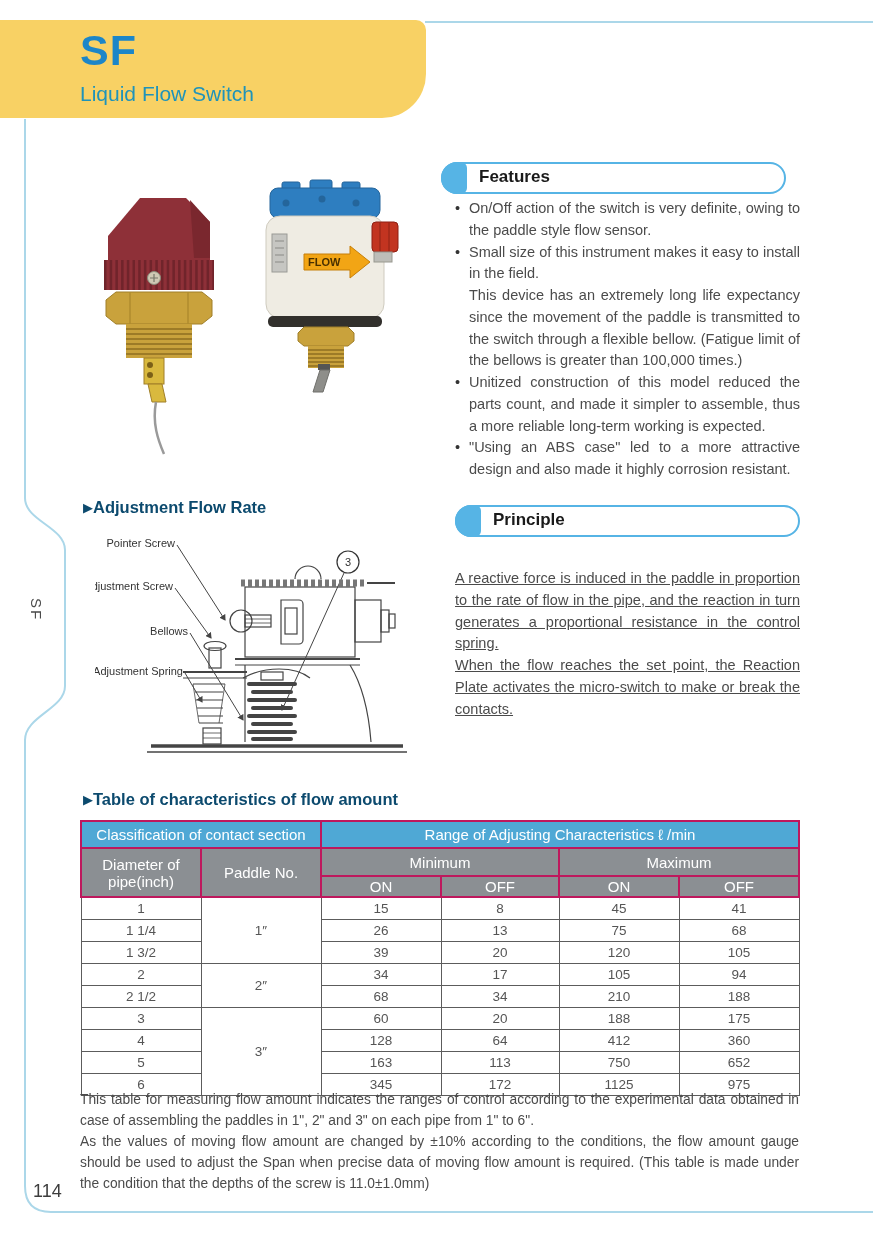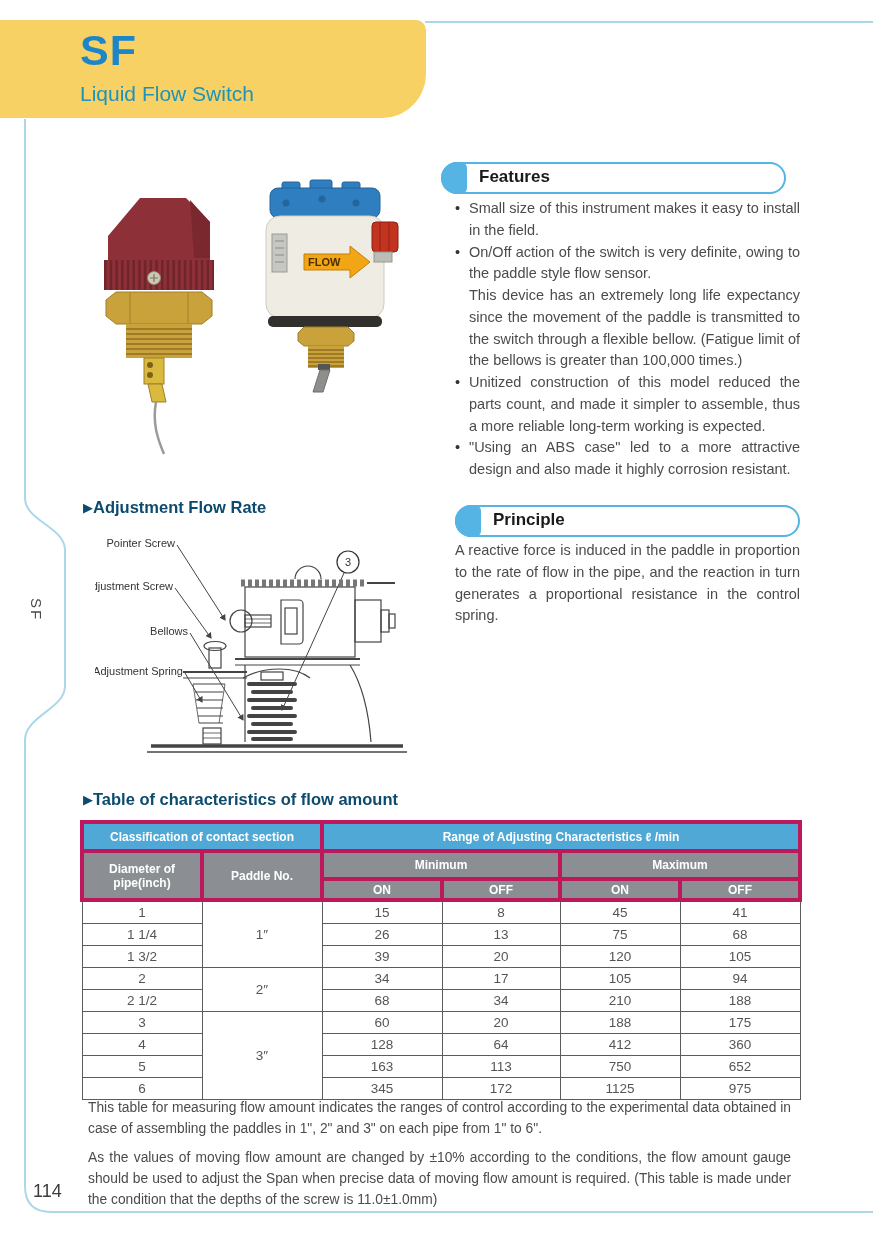--- a/index.html
+++ b/index.html
@@ -27,37 +27,37 @@
     border-radius:16px;background:#fff;}
   .pill::before{content:"";position:absolute;left:-2px;top:-2px;bottom:-2px;width:26px;
     background:var(--c-pill,#56B4E5);border-radius:16px 6px 6px 16px;}
   .pill .pill-title{position:absolute;left:36px;top:3px;font-size:17px;font-weight:bold;color:#1a1a1a;}
 
   
   .features-list{position:absolute;left:455px;top:198px;width:345px;margin:0;padding:0;list-style:none;}
   .features-list li{position:relative;padding-left:14px;font-size:14.5px;line-height:1.5;
     text-align:justify;color:#4b4b4b;}
   .features-list li.b::before{content:"•";position:absolute;left:0;top:0;color:#333;}
-  .principle-text{position:absolute;left:455px;top:540px;width:345px;}
+  .principle-text{position:absolute;left:455px;top:568px;width:345px;text-decoration:underline;}
   .principle-text p{margin:0;font-size:14.5px;line-height:1.5;text-align:justify;color:#4b4b4b;}
 
   .sec-heading{font-size:16.5px;font-weight:bold;color:#0c4a6e;}
   .sec-heading .tri{font-size:13px;vertical-align:1px;}
 
   
   .flow-table{position:absolute;left:80px;top:820px;border-collapse:collapse;table-layout:fixed;width:718px;}
-  .flow-table th{border:4px solid #be185d;color:#fff;font-weight:bold;font-size:12px;padding:0;}
+  .flow-table th{border:2px solid #be185d;color:#fff;font-weight:normal;font-size:15px;padding:0;}
   .th-blue{background:var(--c-th-blue,#4FA8D5);height:25px;}
   .th-gray{background:var(--c-th-gray,#8B8F93);}
   .row2{height:28px;}.row3{height:21px;}
   .flow-table td{border:1.5px solid var(--c-grid,#5C5C5C);text-align:center;font-size:13.5px;
     color:#555;height:21px;padding:0;background:#fff;}
 
   .notes{position:absolute;left:80px;top:1090px;width:719px;}
-  .notes p{margin:8px;font-size:13.8px;line-height:1.52;color:#4b4b4b;text-align:justify;}
+  .notes p{margin:0;font-size:13.8px;line-height:1.52;color:#4b4b4b;text-align:justify;}
 
   .page-number{position:absolute;left:33px;top:1181px;font-size:18px;color:#3d3d3d;}
 
   
   .dlabel{font-size:11px;fill:#333;font-family:"Liberation Sans",sans-serif;}
 </style>
 </head>
 <body>
 
 <svg id="frame-svg" viewBox="0 0 873 1233">
@@ -111,32 +111,33 @@
   <rect x="56" y="168" width="36" height="22" fill="#C9A23C"></rect>
   <path d="M56 172 h36 M56 176 h36 M56 180 h36 M56 184 h36 M56 188 h36" stroke="#8F6F20" stroke-width="1.3"></path>
   <rect x="66" y="186" width="12" height="6" fill="#555"></rect>
   <path d="M68 192 L78 192 L71 214 L61 214 Z" fill="#8E8E8A" stroke="#6f6f6b"></path>
 </svg>
 
 <div class="pill" style="left:441px;top:162px">
   <span class="pill-title">Features</span>
 </div>
 <ul class="features-list">
+  <li class="b">On/Off action of the switch is very definite, owing to the paddle style flow sensor.</li>
   <li class="b">Small size of this instrument makes it easy to install in the field.</li>
-  <li class="b">On/Off action of the switch is very definite, owing to the paddle style flow sensor.</li>
   <li>This device has an extremely long life expectancy since the movement of the paddle is transmitted to the switch through a flexible bellow. (Fatigue limit of the bellows is greater than 100,000 times.)</li>
   <li class="b">Unitized construction of this model reduced the parts count, and made it simpler to assemble, thus a more reliable long-term working is expected.</li>
   <li class="b">"Using an ABS case" led to a more attractive design and also made it highly corrosion resistant.</li>
 </ul>
 
 <div class="pill" style="left:455px;top:505px">
   <span class="pill-title">Principle</span>
 </div>
 <div class="principle-text">
   <p>A reactive force is induced in the paddle in proportion to the rate of flow in the pipe, and the reaction in turn generates a proportional resistance in the control spring.</p>
+  <p>When the flow reaches the set point, the Reaction Plate activates the micro-switch to make or break the contacts.</p>
 </div>
 
 <div class="abs sec-heading" style="left:83px;top:498px">
   <span class="tri">▶</span><span>Adjustment Flow Rate</span>
 </div>
 
 <svg class="abs" style="left:95px;top:526px" width="320" height="238" viewBox="0 0 320 238">
   <defs>
     <marker id="arr" markerWidth="7" markerHeight="7" refX="5" refY="3.5" orient="auto">
       <path d="M0 0 L6 3.5 L0 7 Z" fill="#444"></path>

